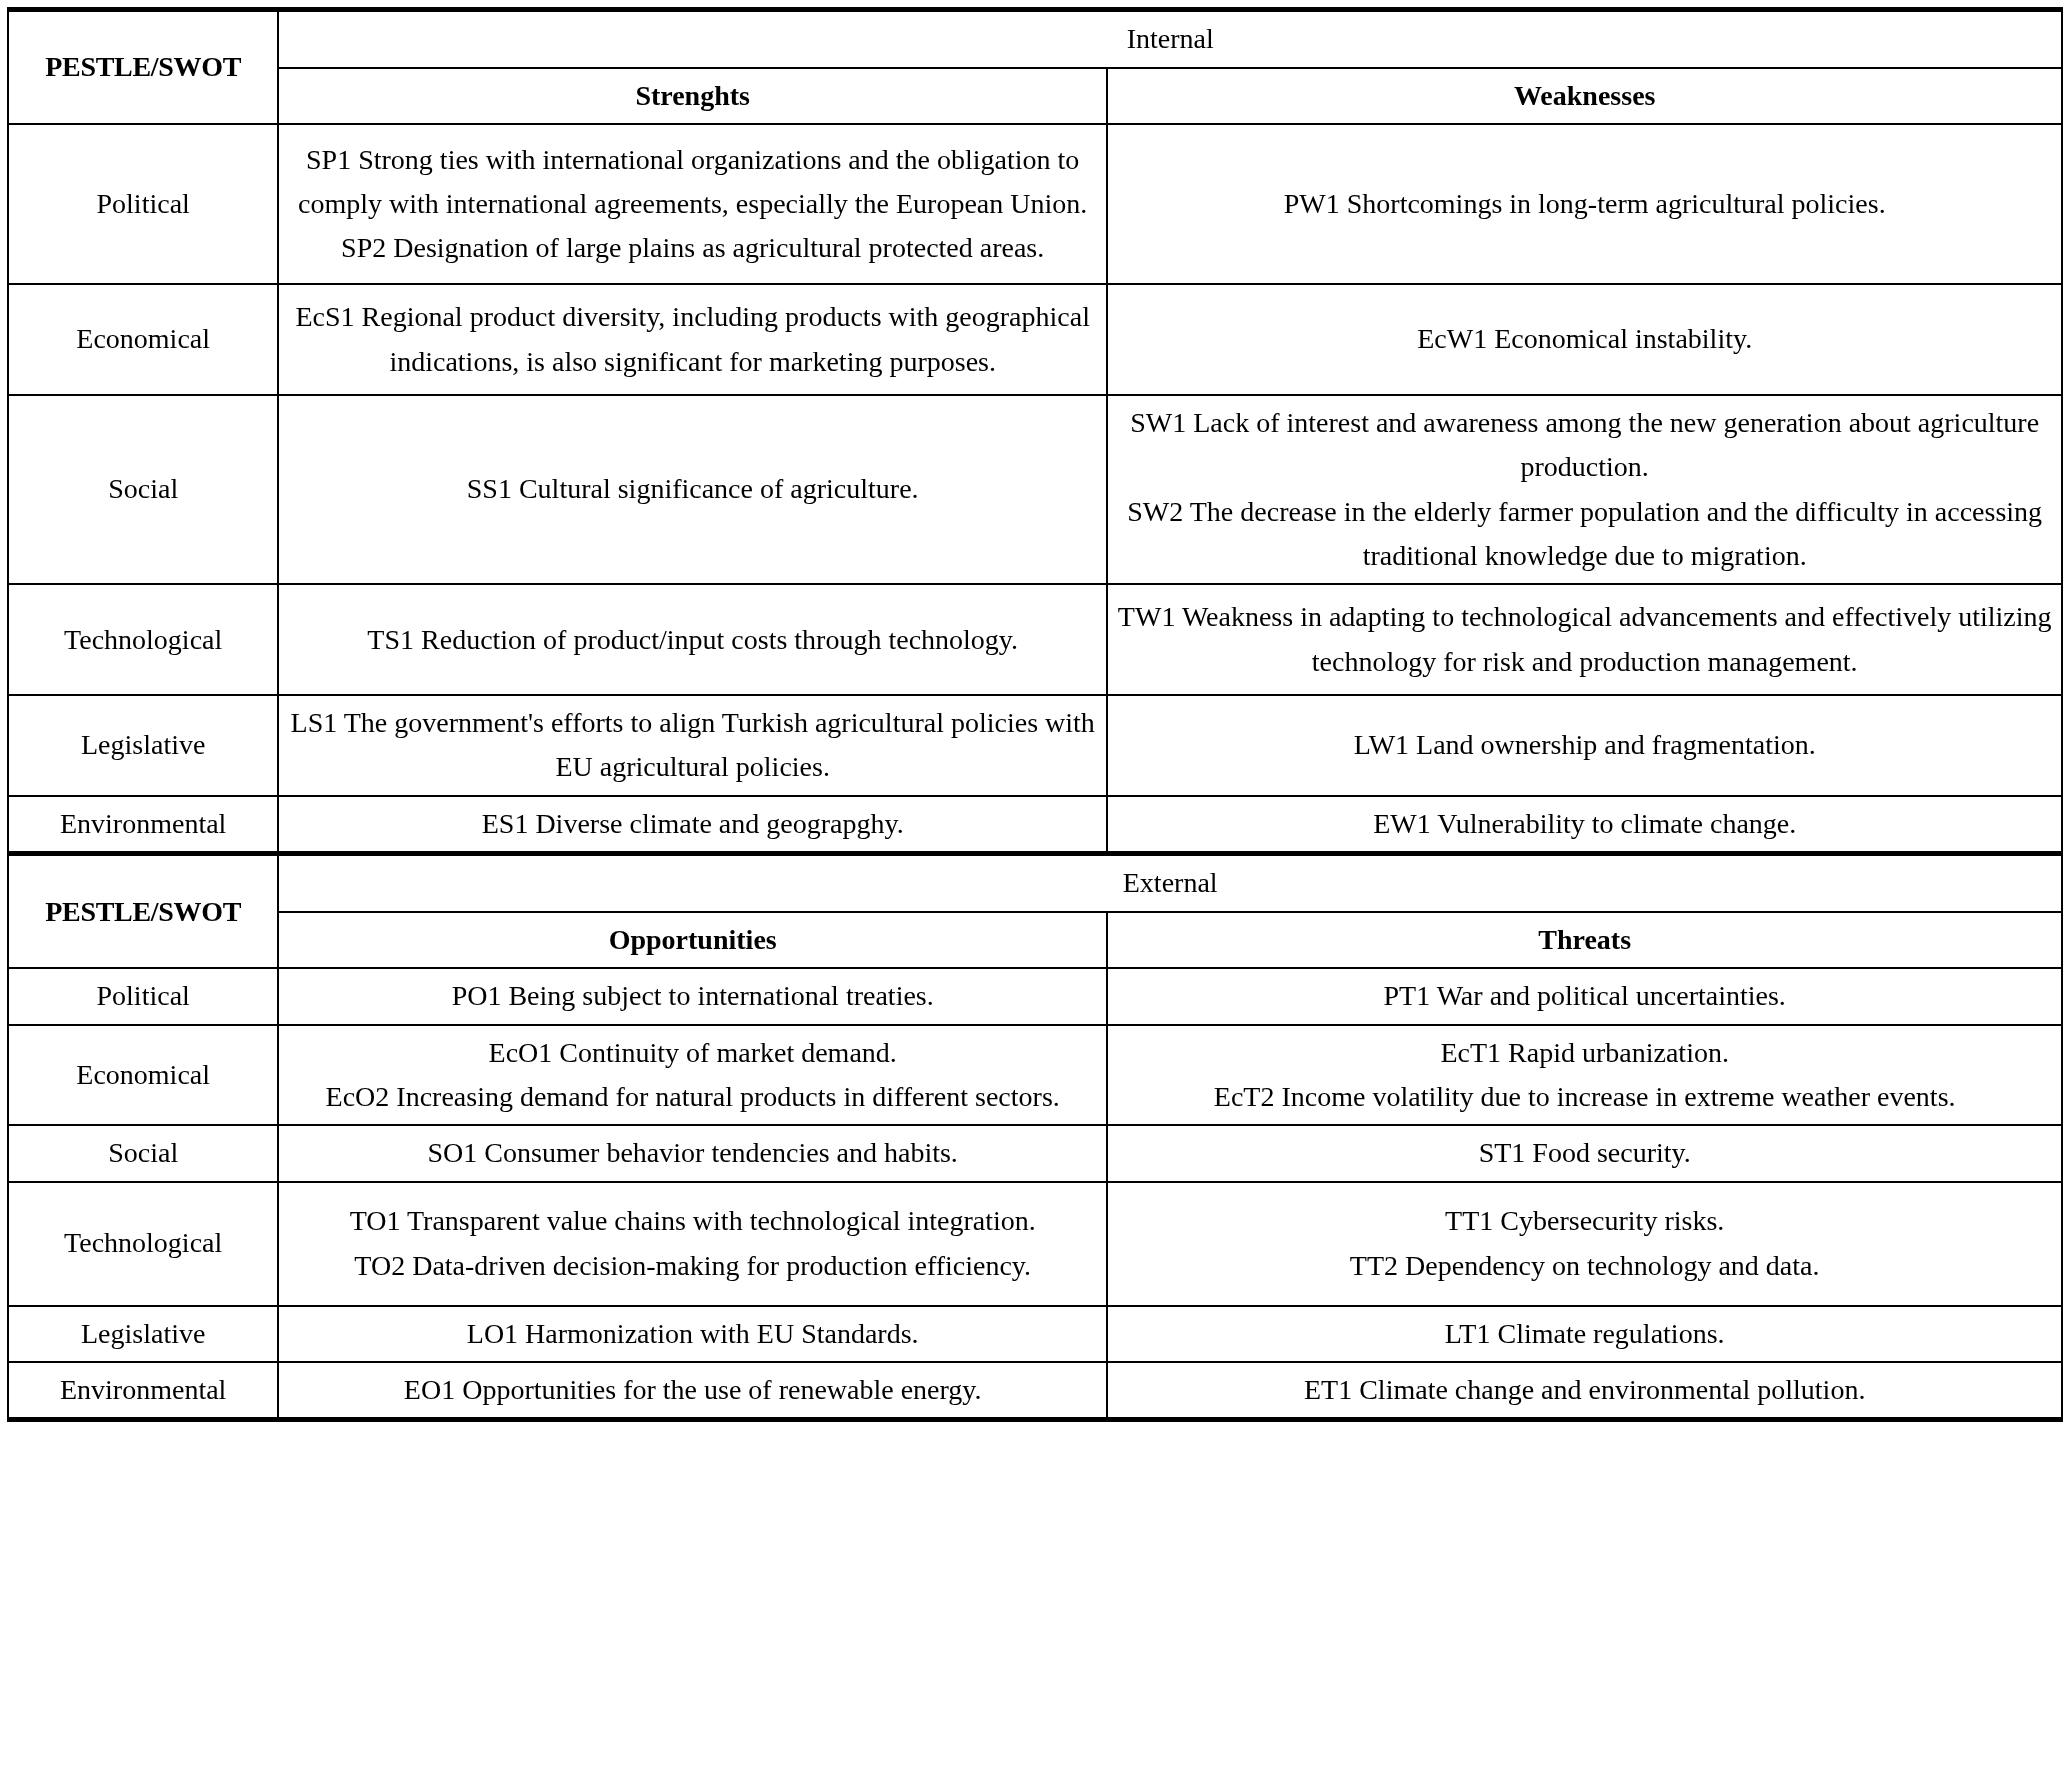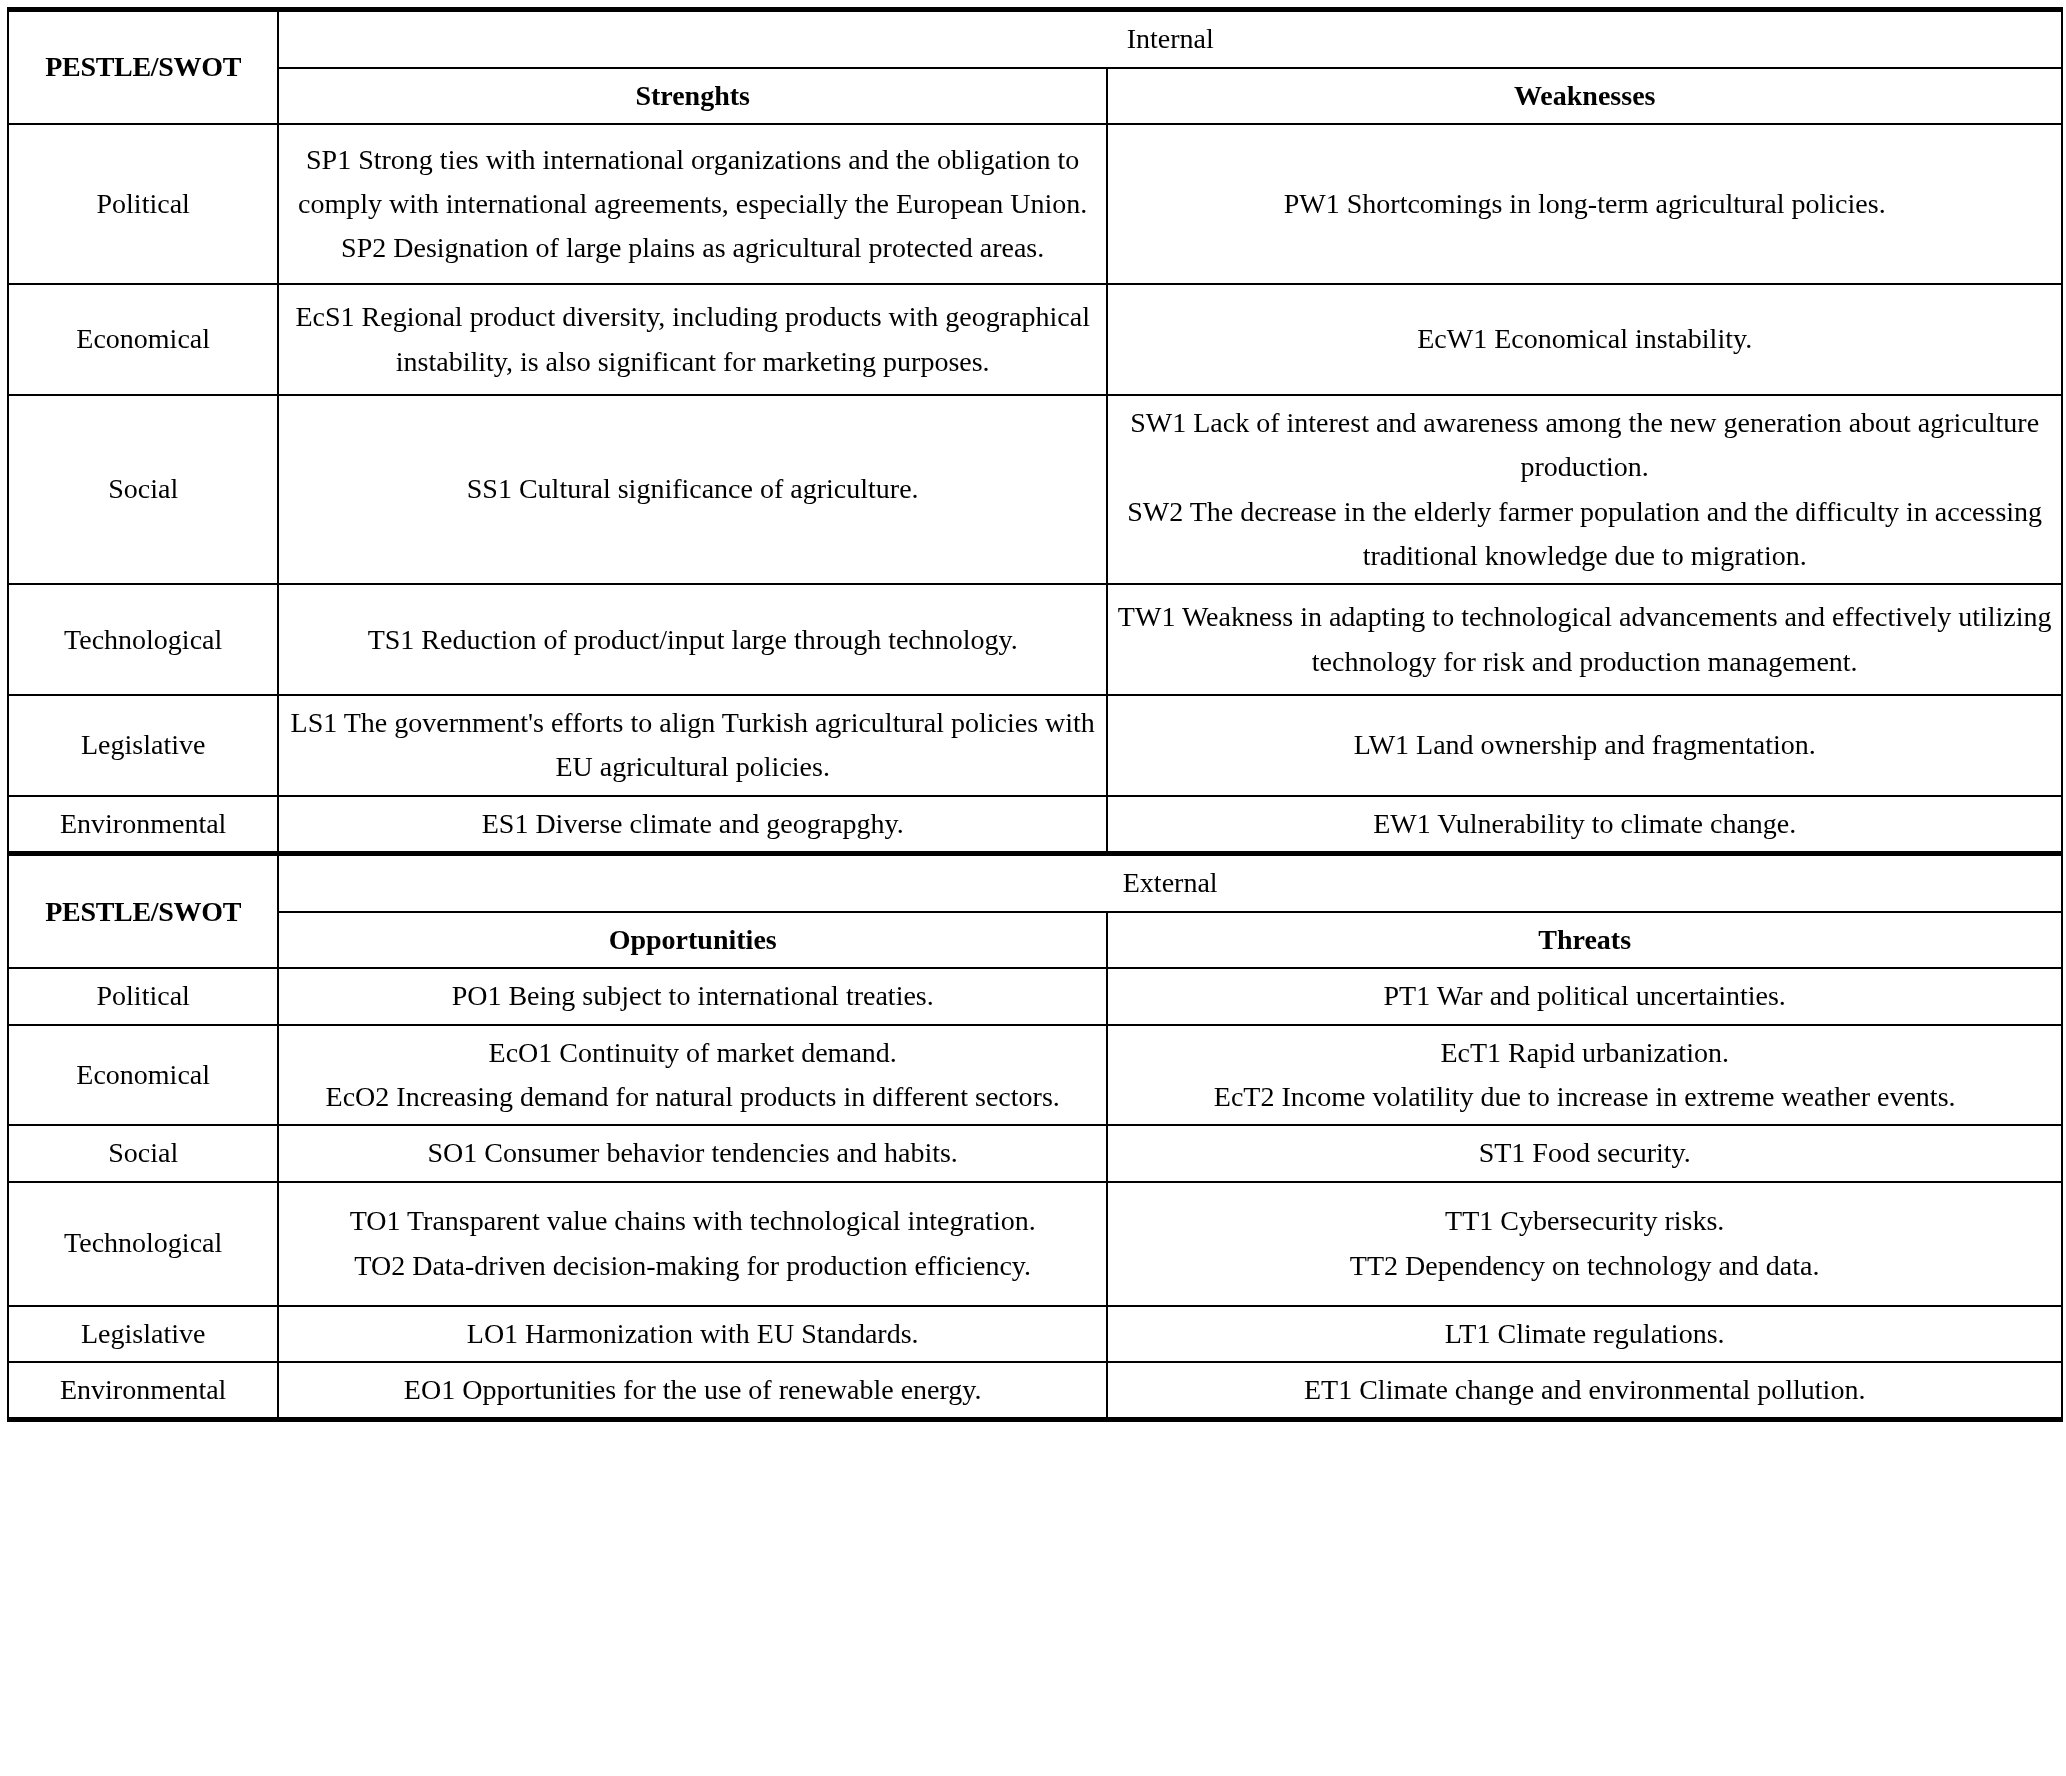--- a/index.html
+++ b/index.html
@@ -109,40 +109,40 @@
             <p><b>SP1</b> <span>Strong ties with international organizations and the obligation to comply with international agreements, especially the European Union.</span></p>
             <p><b>SP2</b> <span>Designation of large plains as agricultural protected areas.</span></p>
           </td>
           <td class="body-cell">
             <p><b>PW1</b> <span>Shortcomings in long-term agricultural policies.</span></p>
           </td>
         </tr>
         <tr class="data-row" style="height:111px">
           <td class="cat cat-economical">Economical</td>
           <td class="body-cell">
-            <p><b>EcS1</b> <span>Regional product diversity, including products with geographical instability, is also significant for marketing purposes.</span></p>
+            <p><b>EcS1</b> <span>Regional product diversity, including products with geographical indications, is also significant for marketing purposes.</span></p>
           </td>
           <td class="body-cell">
             <p><b>EcW1</b> <span>Economical instability.</span></p>
           </td>
         </tr>
         <tr class="data-row" style="height:165px">
           <td class="cat cat-social">Social</td>
           <td class="body-cell">
             <p><b>SS1</b> <span>Cultural significance of agriculture.</span></p>
           </td>
           <td class="body-cell">
             <p><b>SW1</b> <span>Lack of interest and awareness among the new generation about agriculture production.</span></p>
             <p><b>SW2</b> <span>The decrease in the elderly farmer population and the difficulty in accessing traditional knowledge due to migration.</span></p>
           </td>
         </tr>
         <tr class="data-row" style="height:111px">
           <td class="cat cat-technological">Technological</td>
           <td class="body-cell">
-            <p><b>TS1</b> <span>Reduction of product/input large through technology.</span></p>
+            <p><b>TS1</b> <span>Reduction of product/input costs through technology.</span></p>
           </td>
           <td class="body-cell">
             <p><b>TW1</b> <span>Weakness in adapting to technological advancements and effectively utilizing technology for risk and production management.</span></p>
           </td>
         </tr>
         <tr class="data-row" style="height:62px">
           <td class="cat cat-legislative">Legislative</td>
           <td class="body-cell">
             <p><b>LS1</b> <span>The government's efforts to align Turkish agricultural policies with EU agricultural policies.</span></p>
           </td>

